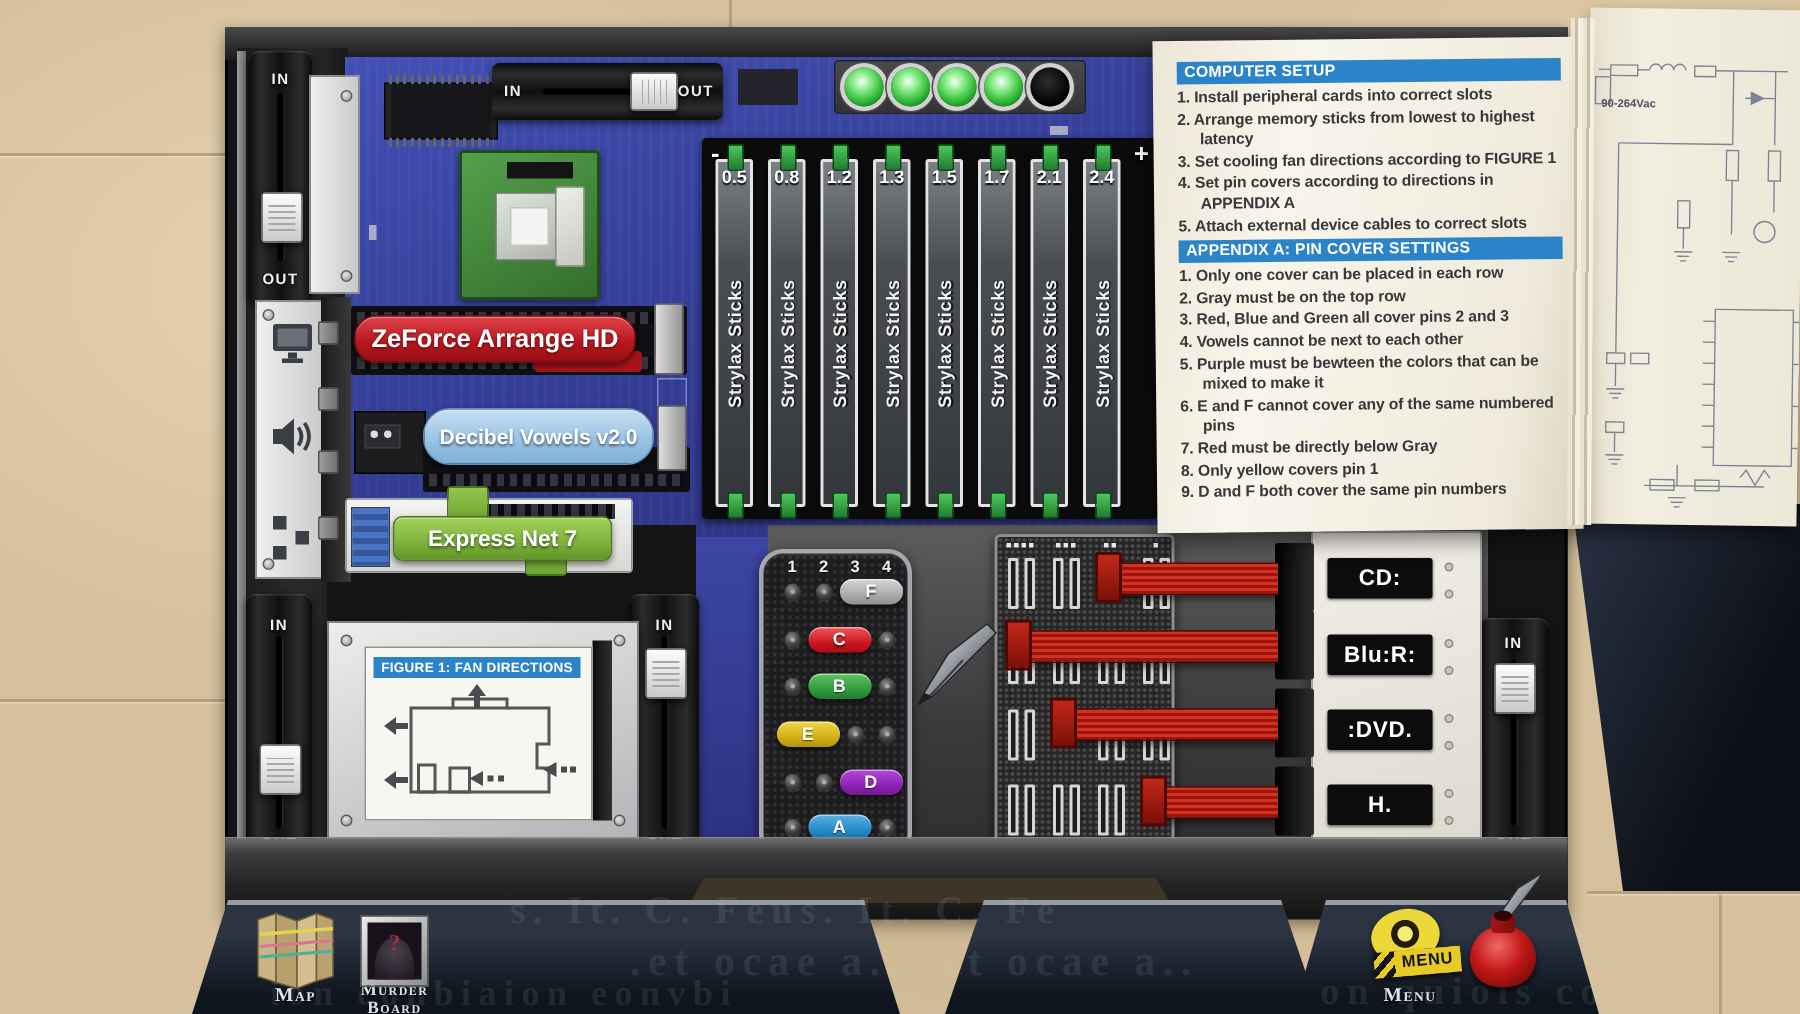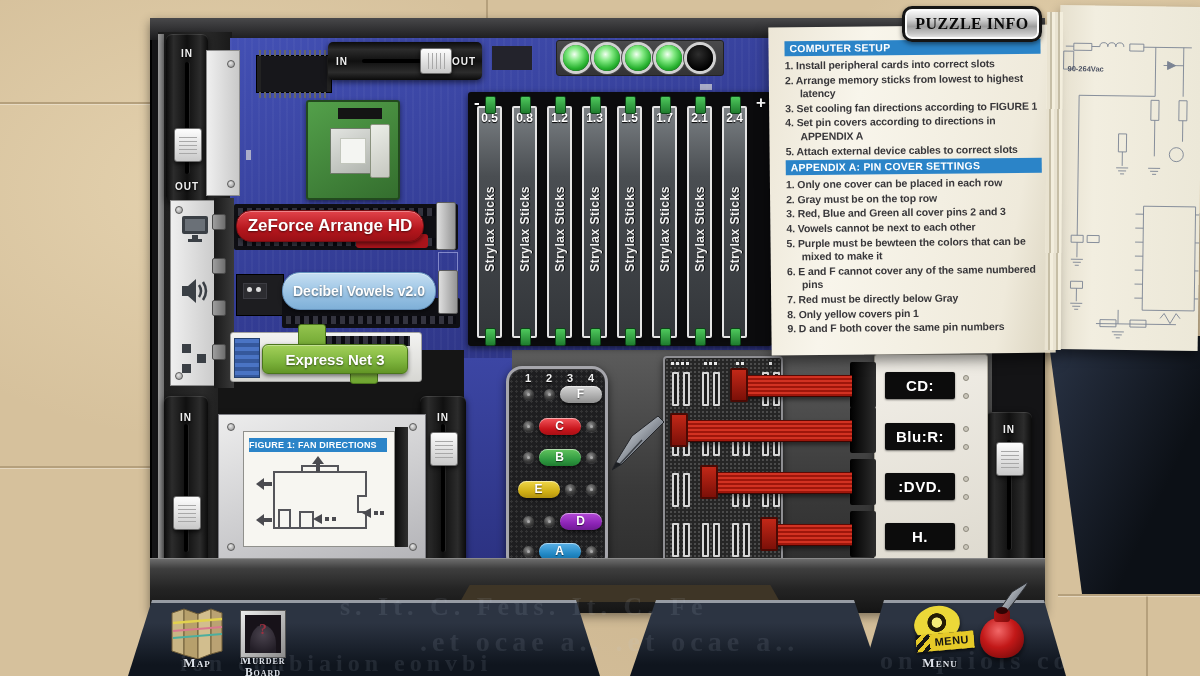--- a/index.html
+++ b/index.html
@@ -95,21 +95,21 @@
   #card-red{background:linear-gradient(180deg,#e2434b,#b5161d 60%,#991016);border:1px solid #790d12;border-radius:15px;font-size:17px;}
   #card-blue{background:linear-gradient(180deg,#c6dff2,#97c1e3 60%,#7fb0d8);border:1px solid #6492bc;border-radius:18px;font-size:14px;}
   #card-green{background:linear-gradient(180deg,#a4d15a,#7cb33c 60%,#629525);border:1px solid #4b761c;border-radius:6px;font-size:15px;}
   .greentab{position:absolute;background:linear-gradient(180deg,#93c44e,#6da32f);border:1px solid #4b761c;border-radius:3px;}
 
   
   #figplate{left:218px;top:414px;width:206px;height:144px;background:linear-gradient(160deg,#ededed,#b4b4b8);
     border:1px solid #7e7e84;box-shadow:0 3px 6px rgba(0,0,0,.55);}
   #figcard{position:absolute;left:24px;top:16px;width:150px;height:114px;background:#f7f6f1;border:1px solid #90908c;}
   #fighdr{position:absolute;left:5px;top:6px;width:138px;height:14px;background:#2b84c8;color:#fff;font-weight:bold;
-    font-size:9px;line-height:14px;text-align:left;letter-spacing:.2px;}
+    font-size:9px;line-height:14px;text-align:center;letter-spacing:.2px;}
   #figstrip{position:absolute;left:176px;top:12px;width:13px;height:120px;background:linear-gradient(90deg,#0c0c0c,#303030);}
   .screw{position:absolute;width:8px;height:8px;border-radius:50%;background:radial-gradient(circle at 40% 35%,#e8e8e8,#8e8e8e);
     border:1px solid #5c5c5c;box-sizing:border-box;}
 
   
   #pinpanel{left:506px;top:366px;width:102px;height:206px;box-sizing:border-box;border:3px solid #a6a6ac;border-radius:16px;
     background:radial-gradient(rgba(90,90,90,.35) 1px, transparent 1.4px) 0 0/5px 5px, #1e1e20;
     box-shadow:0 3px 8px rgba(0,0,0,.6), inset 0 1px 2px rgba(255,255,255,.15);}
   .pincol{position:absolute;width:14px;text-align:center;color:#f0f0f0;font-weight:bold;font-size:11px;text-shadow:0 1px 1px #000;}
   .pin{position:absolute;width:11px;height:11px;border-radius:50%;
@@ -363,21 +363,21 @@
   <div class="cardlabel" id="card-blue" style="left:282px;top:272px;width:152px;height:36px;">
     <span>Decibel Vowels v2.0</span>
   </div>
 
   <div class="abs" style="left:230px;top:332px;width:190px;height:48px;background:linear-gradient(180deg,#f3f3f1,#d7d7d3);border:1px solid #a2a2a0;border-radius:3px;"></div>
   <div class="teeth" style="left:300px;top:336px;width:110px;height:10px;position:absolute;"></div>
   <div class="abs" style="left:234px;top:338px;width:24px;height:38px;background:repeating-linear-gradient(180deg,#4a74c4 0 4px,#35589c 4px 8px);border:1px solid #24406e;"></div>
   <div class="greentab" style="left:298px;top:324px;width:26px;height:24px;"></div>
   <div class="greentab" style="left:350px;top:366px;width:26px;height:16px;"></div>
   <div class="cardlabel" id="card-green" style="left:262px;top:344px;width:144px;height:28px;">
-    <span>Express Net 3</span>
+    <span>Express Net 7</span>
   </div>
 
   <div class="abs" id="figplate">
     <div class="screw" style="left:8px;top:8px;"></div>
     <div class="screw" style="left:190px;top:8px;"></div>
     <div class="screw" style="left:8px;top:128px;"></div>
     <div class="screw" style="left:190px;top:128px;"></div>
     <div id="figstrip"></div>
     <div id="figcard">
       <div id="fighdr">FIGURE 1: FAN DIRECTIONS</div>
@@ -694,15 +694,14 @@
     <div class="bk-li">1. Only one cover can be placed in each row</div>
     <div class="bk-li">2. Gray must be on the top row</div>
     <div class="bk-li">3. Red, Blue and Green all cover pins 2 and 3</div>
     <div class="bk-li">4. Vowels cannot be next to each other</div>
     <div class="bk-li">5. Purple must be bewteen the colors that can be mixed to make it</div>
     <div class="bk-li">6. E and F cannot cover any of the same numbered pins</div>
     <div class="bk-li">7. Red must be directly below Gray</div>
     <div class="bk-li">8. Only yellow covers pin 1</div>
     <div class="bk-li">9. D and F both cover the same pin numbers</div>
   </div>
-  <div class="abs" id="puzzlebtn">PUZZLE INFO</div>
 
 </div>
 
 </body></html>

